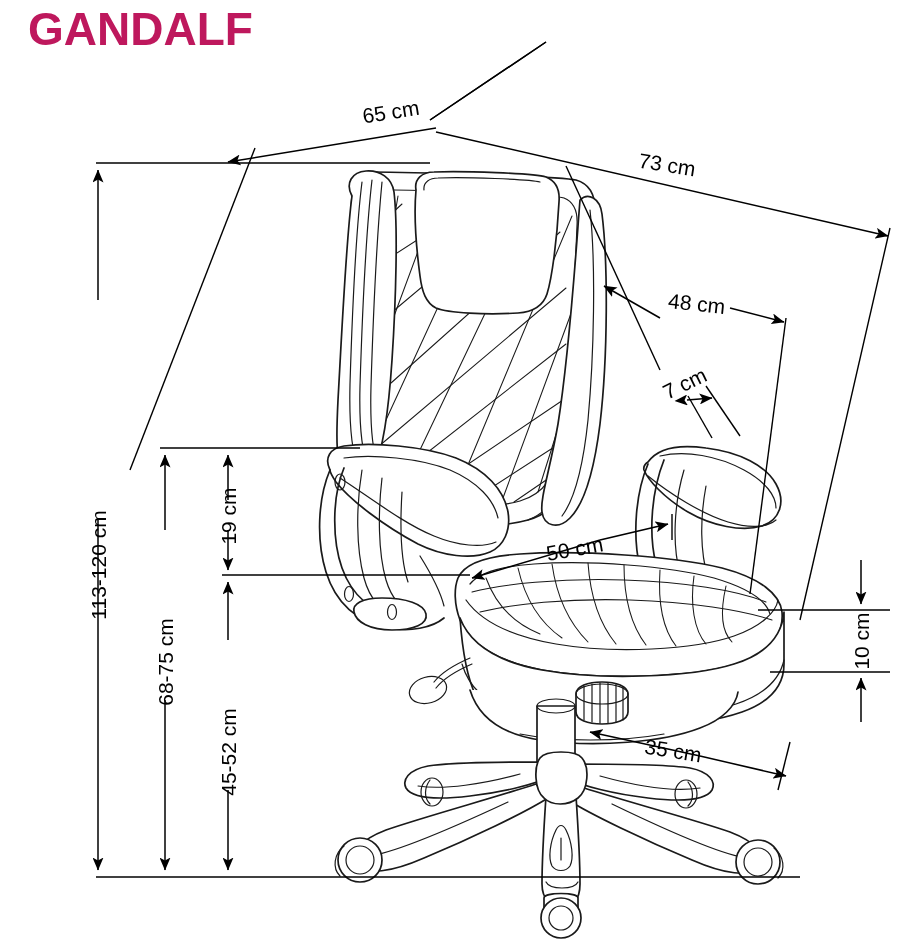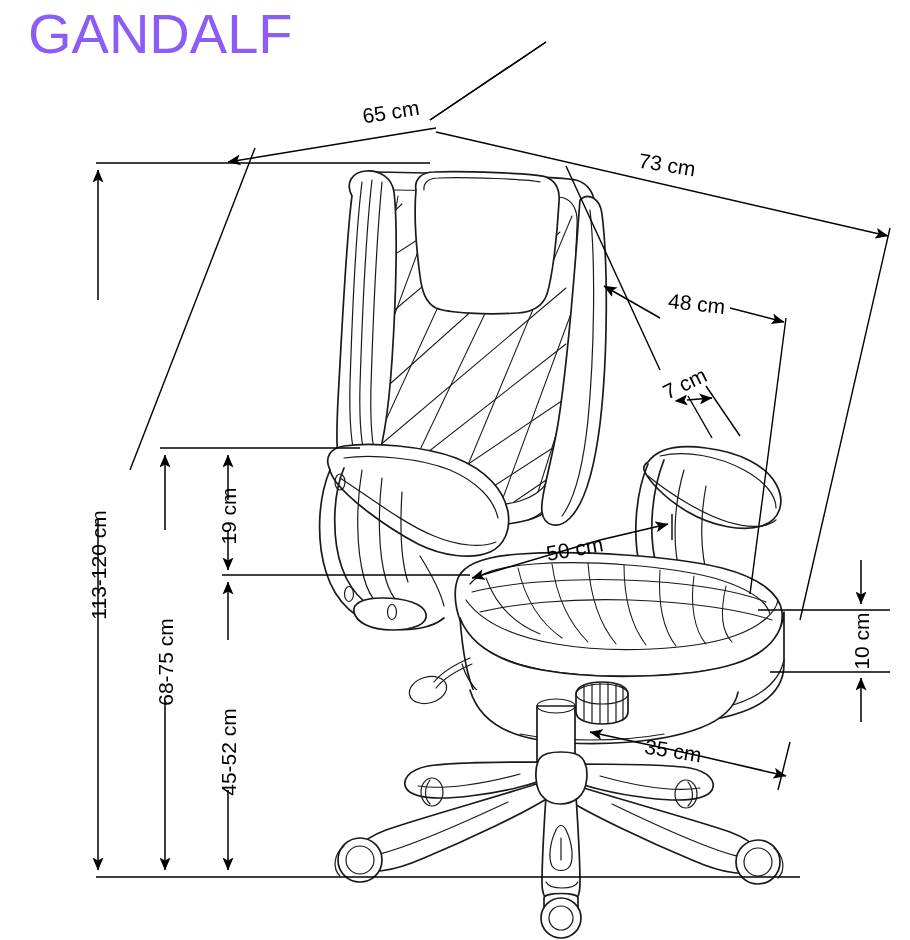--- a/index.html
+++ b/index.html
@@ -14,24 +14,24 @@
     height: 940px;
     background: #ffffff;
     overflow: hidden;
     font-family: "Liberation Sans", sans-serif;
   }
   #brand-title {
     position: absolute;
     left: 28px;
     top: 6px;
     font-family: "Liberation Sans", sans-serif;
-    font-size: 56px;
-    font-weight: normal;
+    font-size: 46px;
+    font-weight: bold;
     letter-spacing: 0px;
-    color: #8b5cf6;
+    color: #be185d;
     line-height: 1;
     white-space: nowrap;
   }
   svg#drawing {
     position: absolute;
     left: 0;
     top: 0;
     width: 910px;
     height: 940px;
   }

